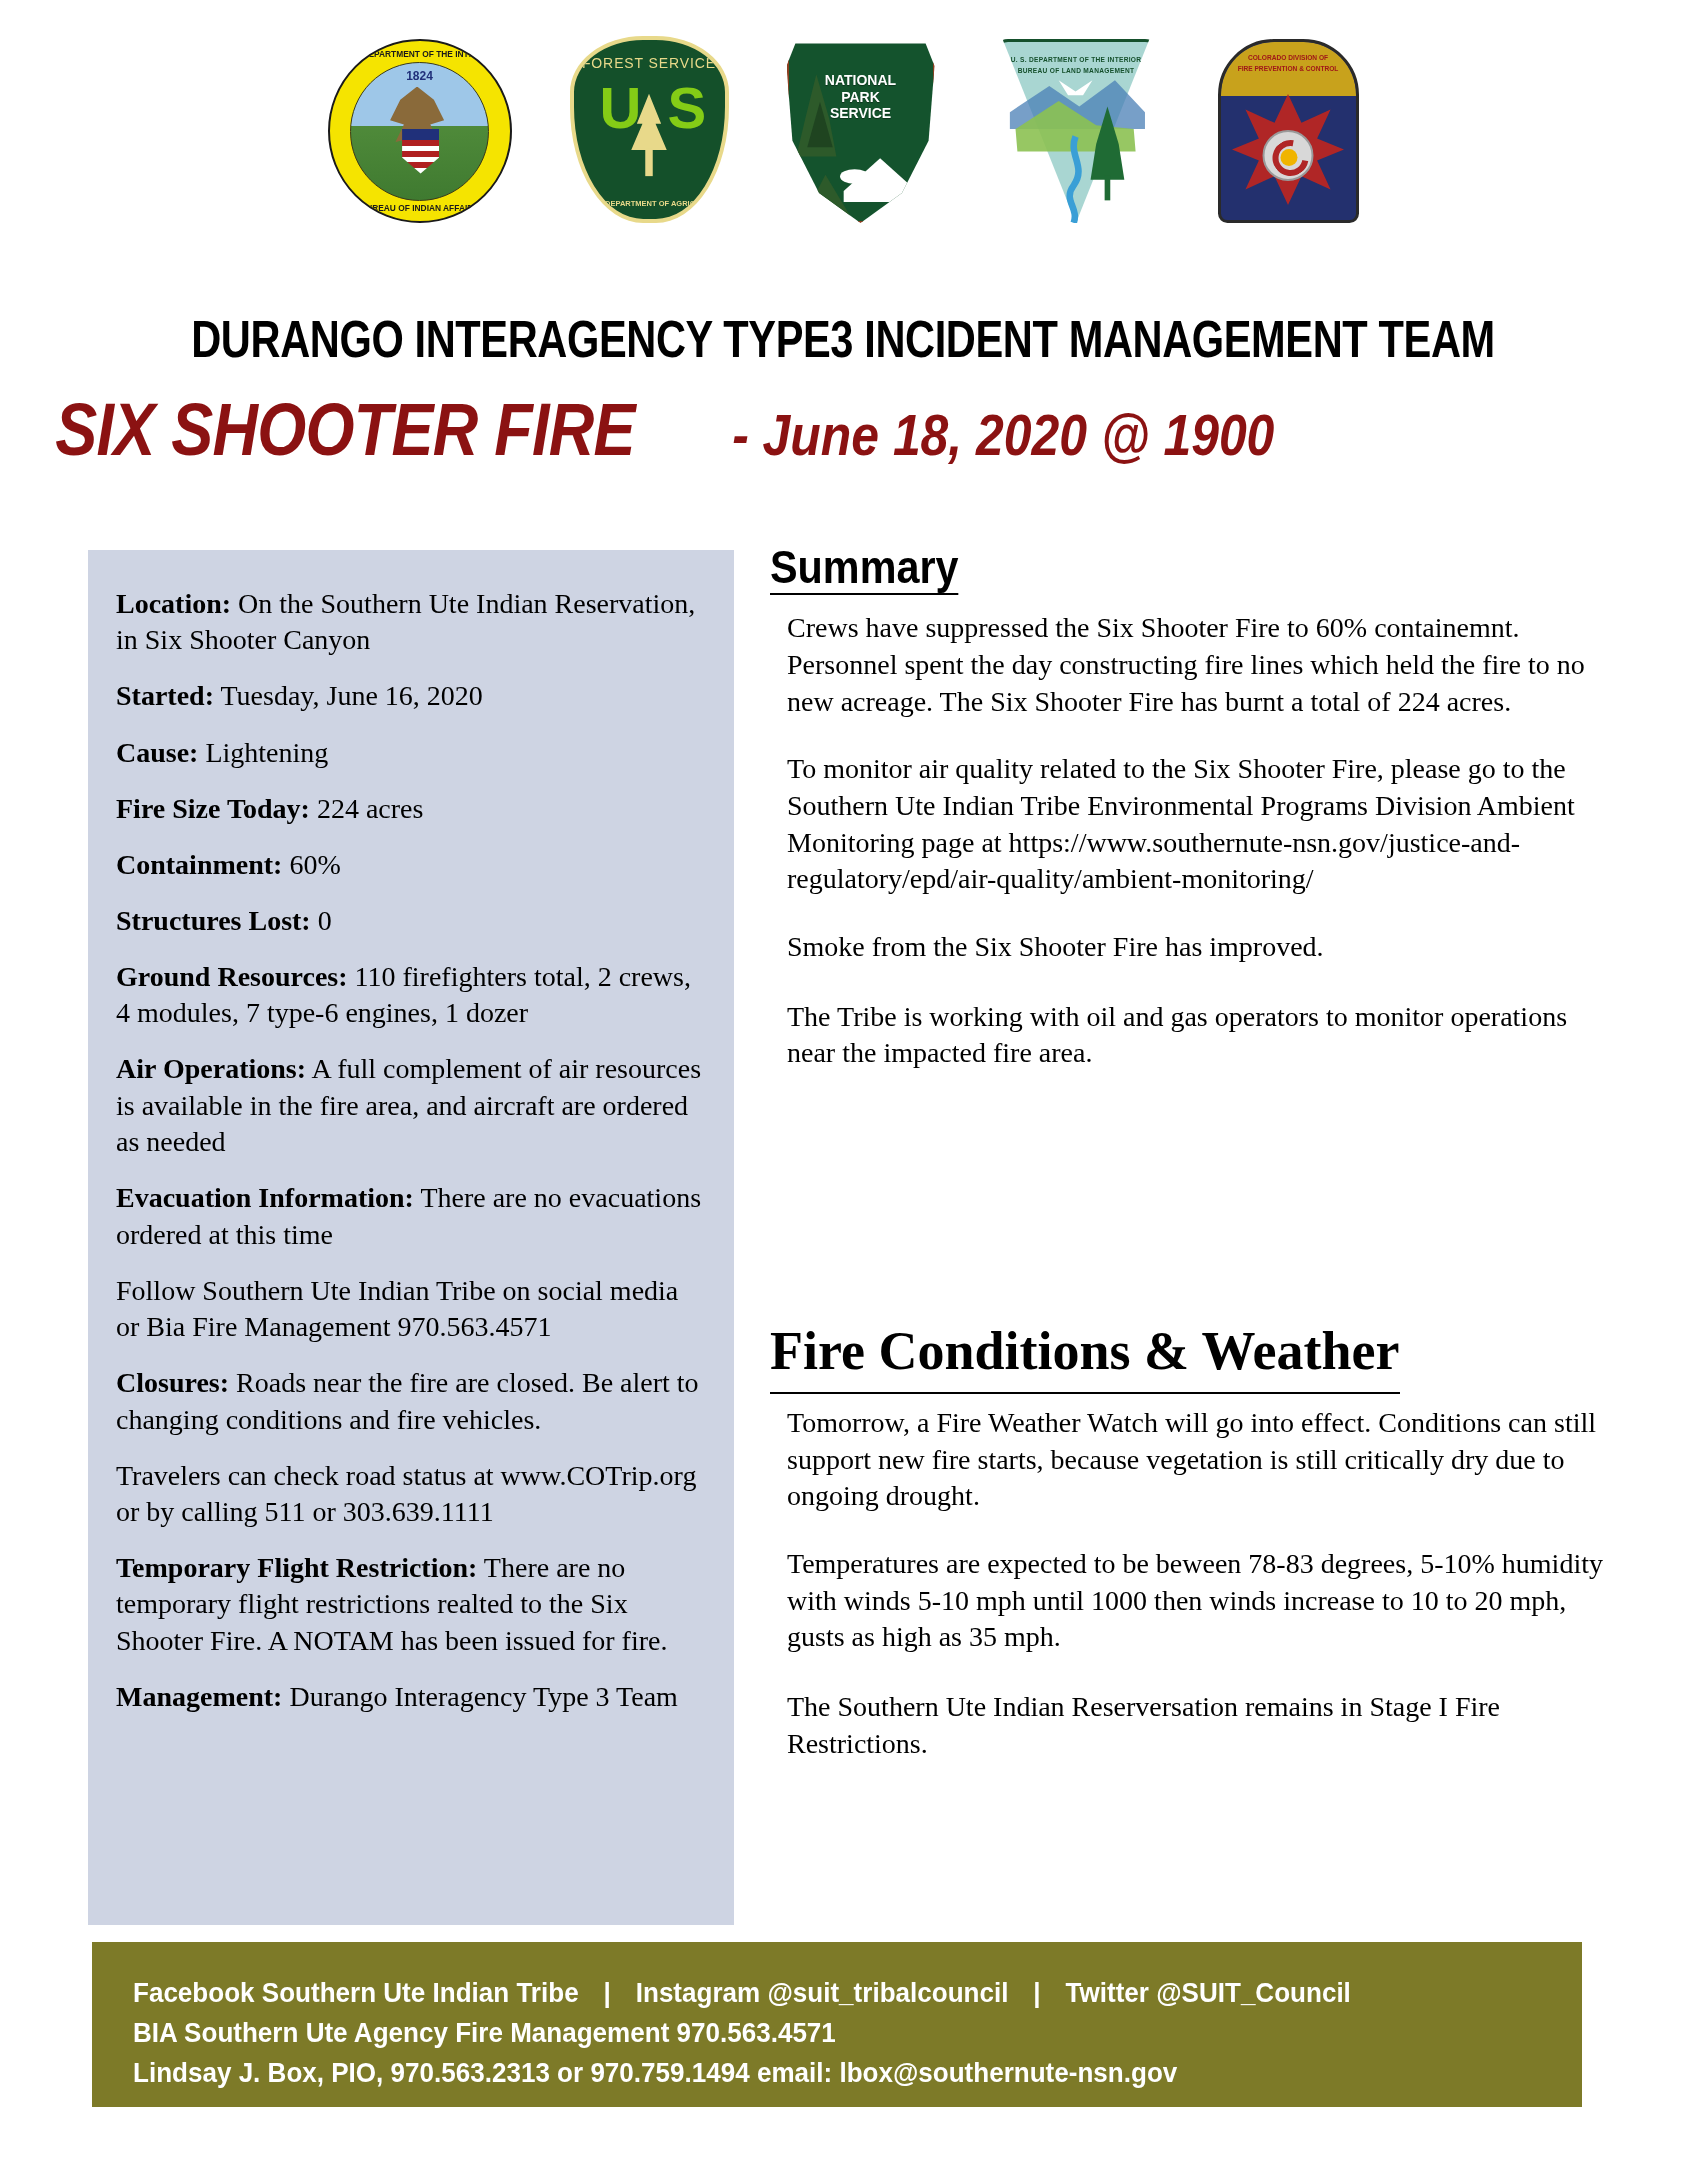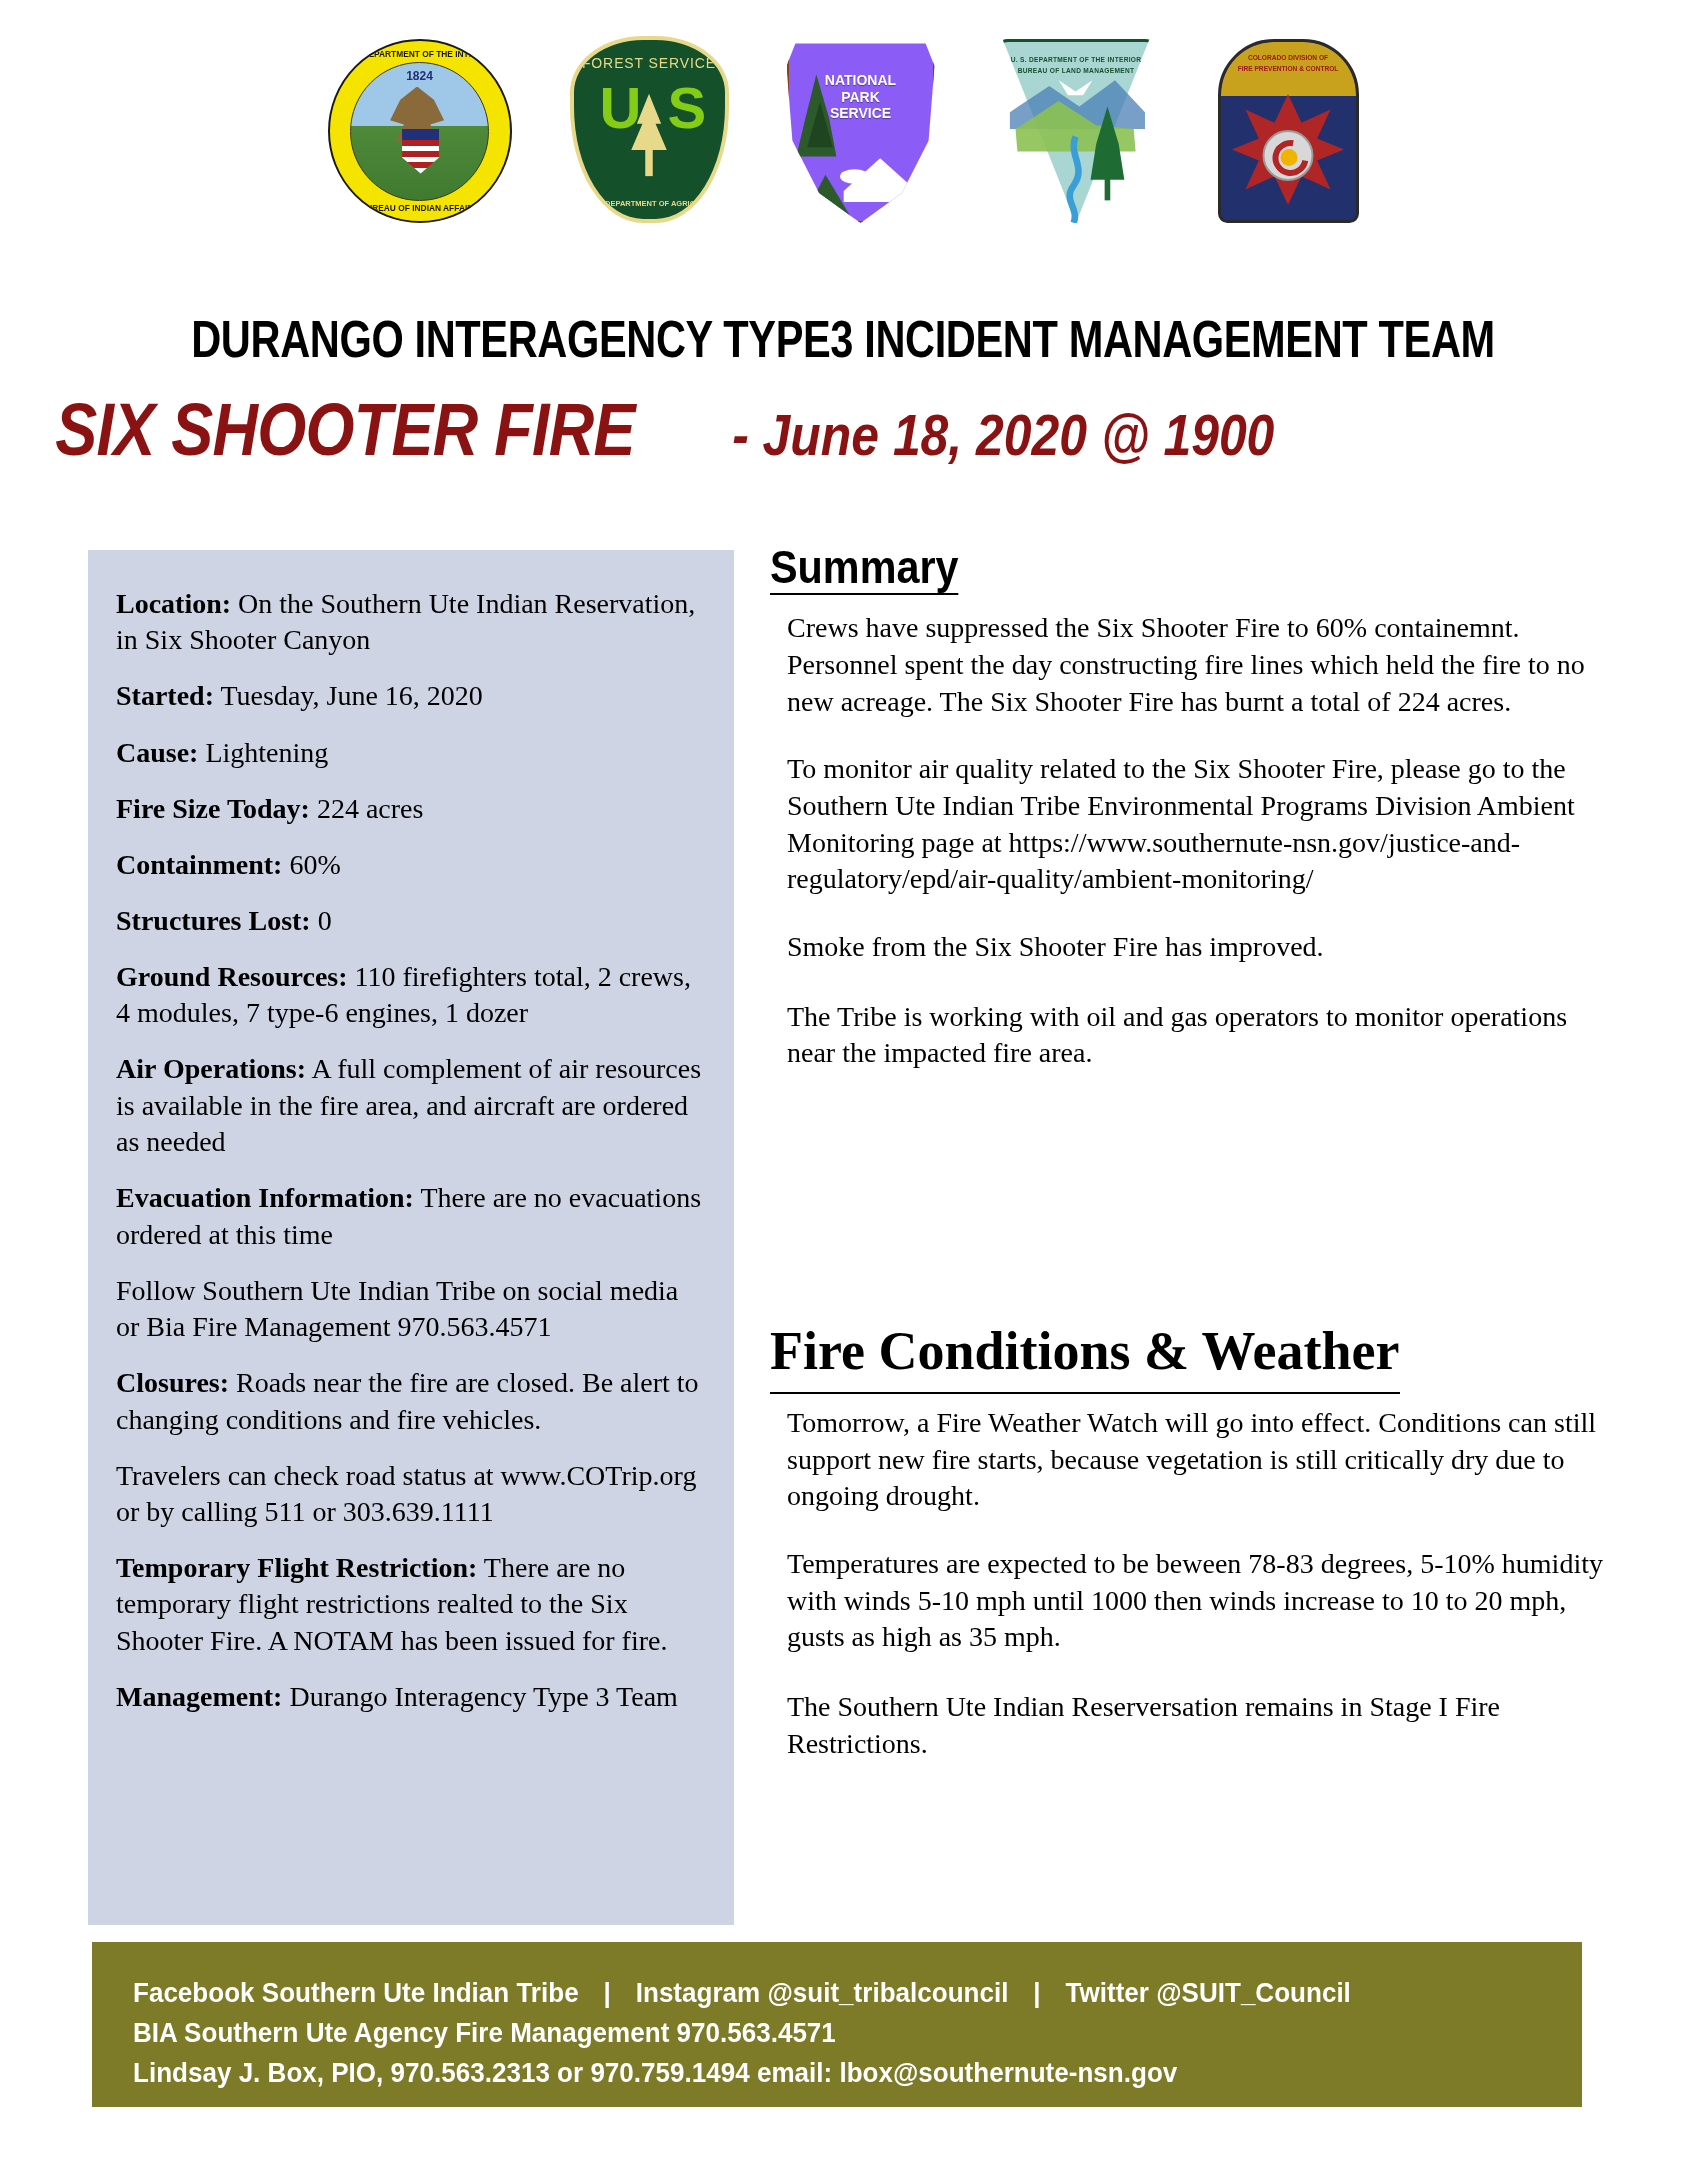--- a/index.html
+++ b/index.html
@@ -134,21 +134,21 @@
     font-family: "Liberation Sans", sans-serif;
     font-size: 7.5px;
     font-weight: bold;
     color: #e8d98a;
   }
 
   
   .logo-nps {
     width: 148px;
     height: 187px;
-    background: #8b5cf6;
+    background: #14532d;
     border: 2.8px solid #8a3f20;
     box-sizing: border-box;
     position: relative;
     overflow: hidden;
     clip-path: polygon(6% 4%, 94% 4%, 100% 16%, 96% 56%, 78% 84%, 50% 100%, 22% 84%, 4% 56%, 0 16%);
     border-radius: 13px 13px 0 0;
   }
   .logo-nps .nps-text {
     position: absolute;
     top: 34px; left: 0; width: 100%;

